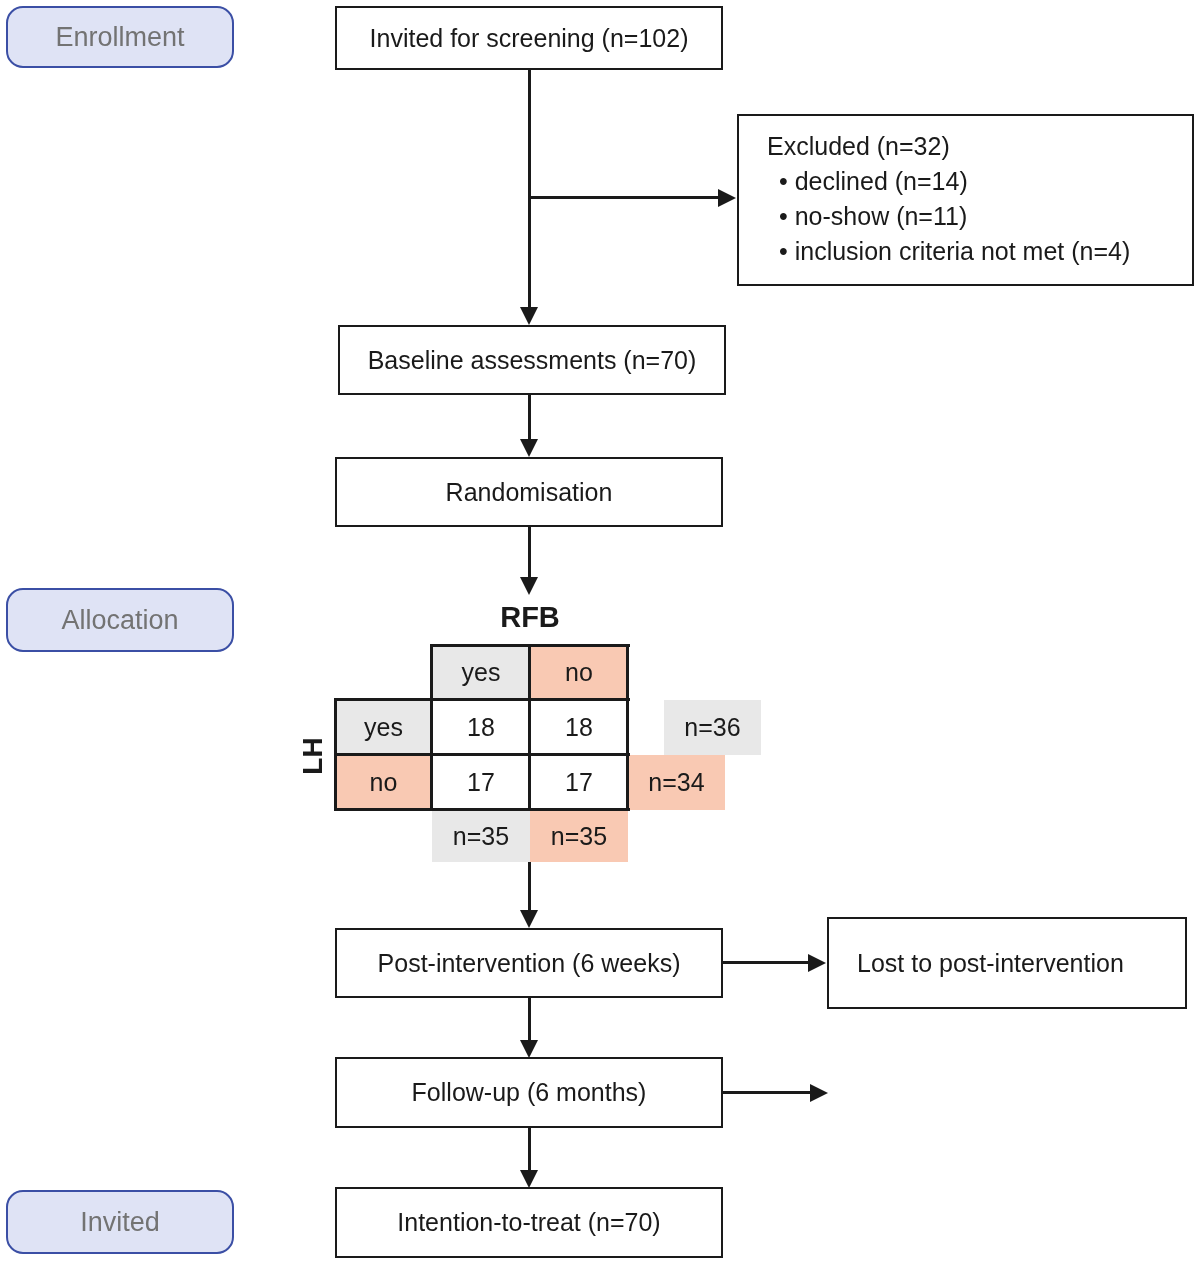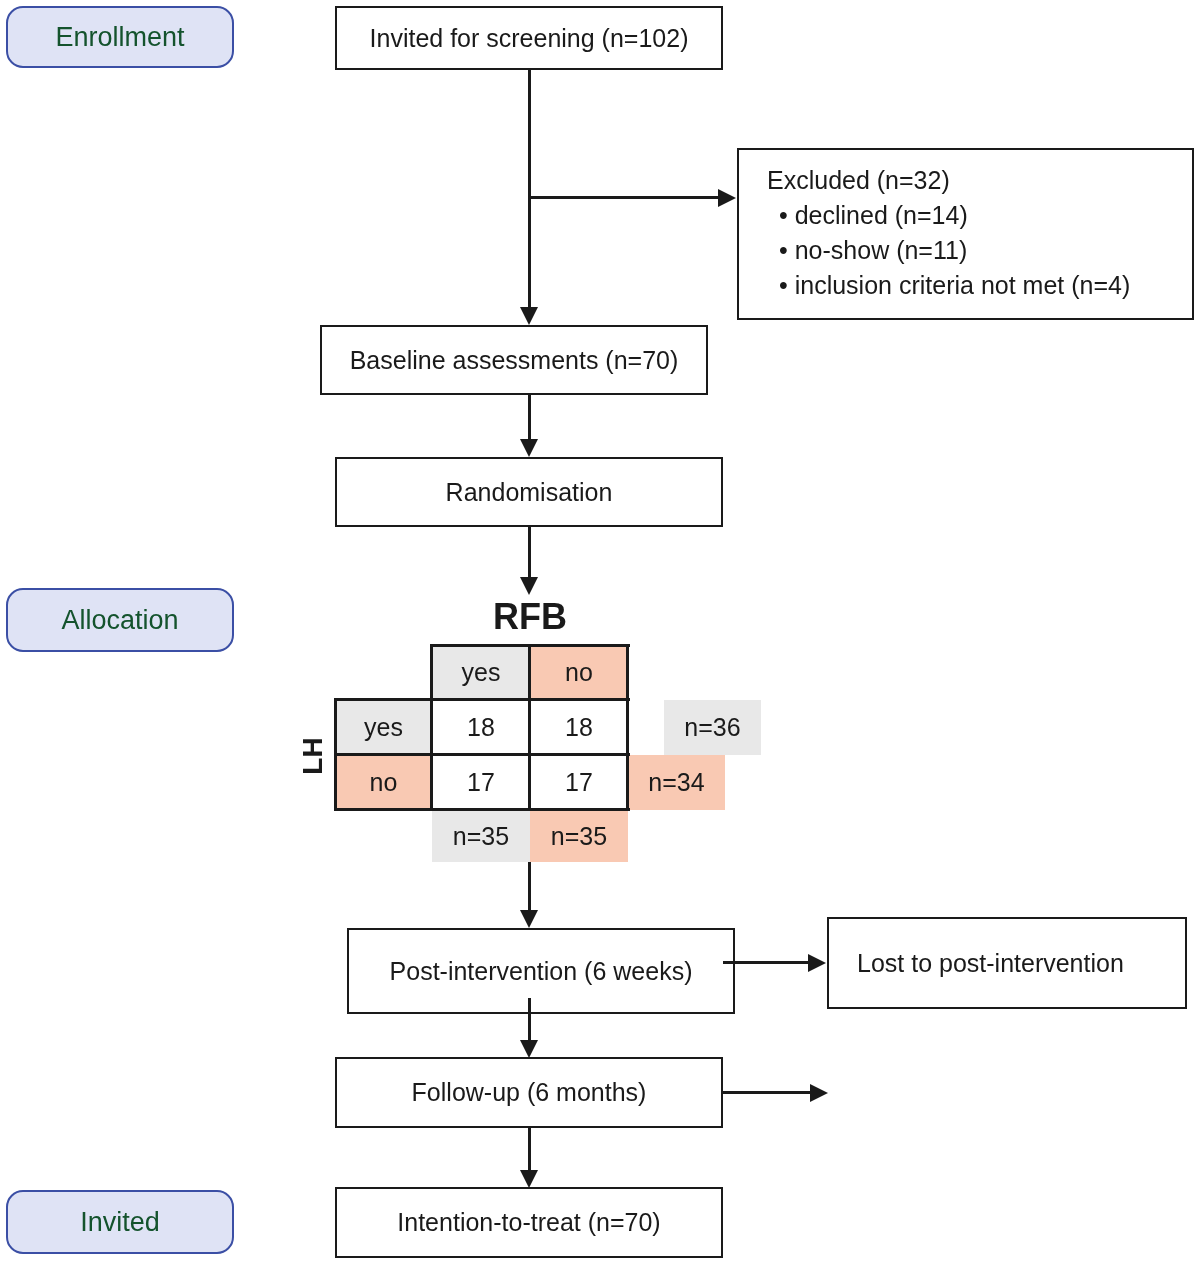--- a/index.html
+++ b/index.html
@@ -5,56 +5,56 @@
   html,body{margin:0;padding:0;background:#ffffff;}
   #canvas{
     position:relative;width:1200px;height:1262px;background:#ffffff;
     font-family:"Liberation Sans","DejaVu Sans",sans-serif;color:#1a1a1a;
     overflow:hidden;
   }
   .abs{position:absolute;box-sizing:border-box;}
   
   .badge{
     background:#dfe3f5;border:2.5px solid #3b4fa5;border-radius:17px;
-    color:#14532d;font-size:27px;display:flex;align-items:center;justify-content:center;
+    color:#737373;font-size:27px;display:flex;align-items:center;justify-content:center;
     left:6px;width:228px;
   }
   #badge-enrollment{top:6px;height:62px;}
   #badge-allocation{top:588px;height:64px;}
   #badge-assessments{top:928px;height:66px;}
   #badge-analysis{top:1190px;height:64px;}
   
   .fbox{
     background:#ffffff;border:2.5px solid #1a1a1a;font-size:25px;
     display:flex;align-items:center;justify-content:center;text-align:center;
   }
   #box-invited{left:335px;top:6px;width:388px;height:64px;}
-  #box-baseline{left:320px;top:325px;width:388px;height:70px;}
+  #box-baseline{left:338px;top:325px;width:388px;height:70px;}
   #box-randomisation{left:335px;top:457px;width:388px;height:70px;}
-  #box-post{left:347px;top:928px;width:388px;height:86px;}
+  #box-post{left:335px;top:928px;width:388px;height:70px;}
   #box-followup{left:335px;top:1057px;width:388px;height:71px;}
   #box-itt{left:335px;top:1187px;width:388px;height:71px;}
   #box-excluded{
     left:737px;top:114px;width:457px;height:172px;
     flex-direction:column;align-items:flex-start;justify-content:flex-start;
-    padding:13px 10px 0 28px;text-align:left;line-height:35px;margin-top:34px;
+    padding:13px 10px 0 28px;text-align:left;line-height:35px;
   }
   #box-excluded ul{list-style:none;margin:0;padding:0 0 0 12px;}
   #box-excluded li::before{content:"\2022\00a0";}
   #box-lost-post{
     left:827px;top:917px;width:360px;height:92px;
     flex-direction:column;align-items:flex-start;justify-content:center;
     padding-left:28px;text-align:left;line-height:35px;
   }
   #box-lost-followup{left:828px;top:1058px;width:365px;height:70px;}
   
   .cell{display:flex;align-items:center;justify-content:center;font-size:25px;}
   .gray{background:#e8e8e8;}
   .salmon{background:#f9c9b3;}
-  #rfb-label{left:432px;top:599px;width:196px;height:36px;font-weight:bold;font-size:36px;
+  #rfb-label{left:432px;top:599px;width:196px;height:36px;font-weight:bold;font-size:29px;
     display:flex;align-items:center;justify-content:center;text-align:center;}
   #lh-label{left:283px;top:741px;width:60px;height:30px;font-weight:bold;font-size:28px;
     display:flex;align-items:center;justify-content:center;transform:rotate(-90deg);}
   .gl{background:#1a1a1a;} 
   .line{background:#1a1a1a;}
   .arrow-down{width:0;height:0;border-left:9px solid transparent;border-right:9px solid transparent;
     border-top:18px solid #1a1a1a;}
   .arrow-right{width:0;height:0;border-top:9px solid transparent;border-bottom:9px solid transparent;
     border-left:18px solid #1a1a1a;}
 </style>

